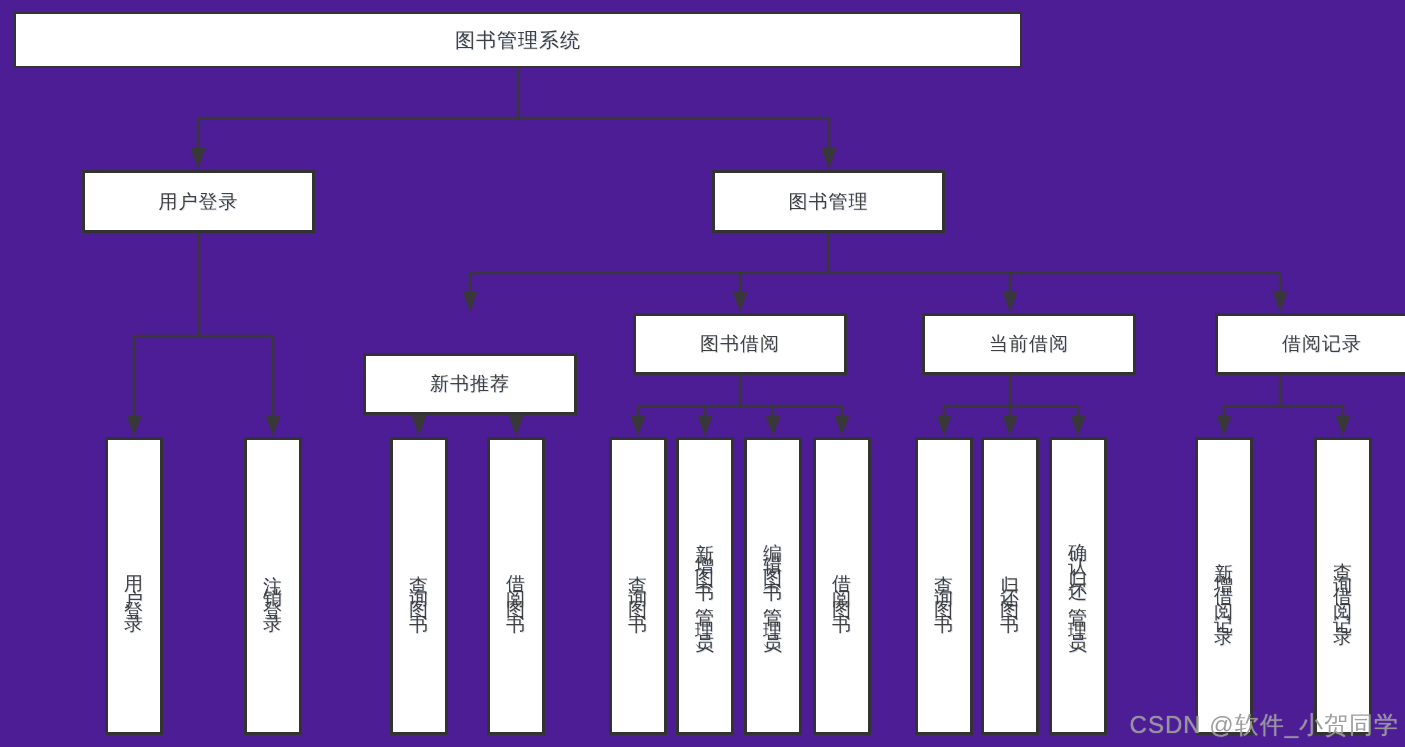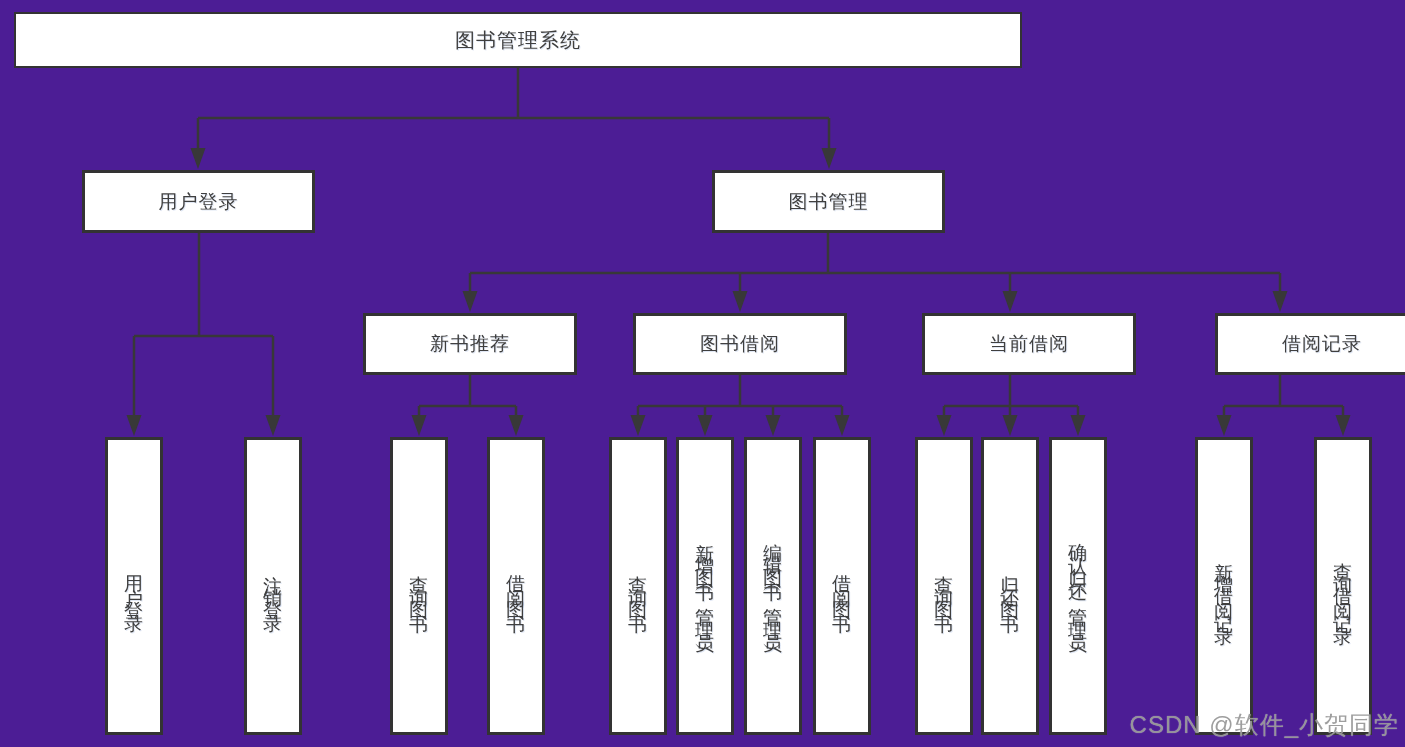--- a/index.html
+++ b/index.html
@@ -117,21 +117,21 @@
     <span>图书管理系统</span>
   </div>
 
   <div class="node lvl2" style="left:82px;">
     <span>用户登录</span>
   </div>
   <div class="node lvl2" style="left:712px;">
     <span>图书管理</span>
   </div>
 
-  <div class="node lvl3" style="left:363px;">
+  <div class="node lvl3" style="left:363px;margin-top:40px;">
     <span>新书推荐</span>
   </div>
   <div class="node lvl3" style="left:633px;">
     <span>图书借阅</span>
   </div>
   <div class="node lvl3" style="left:922px;">
     <span>当前借阅</span>
   </div>
   <div class="node lvl3" style="left:1215px;">
     <span>借阅记录</span>

